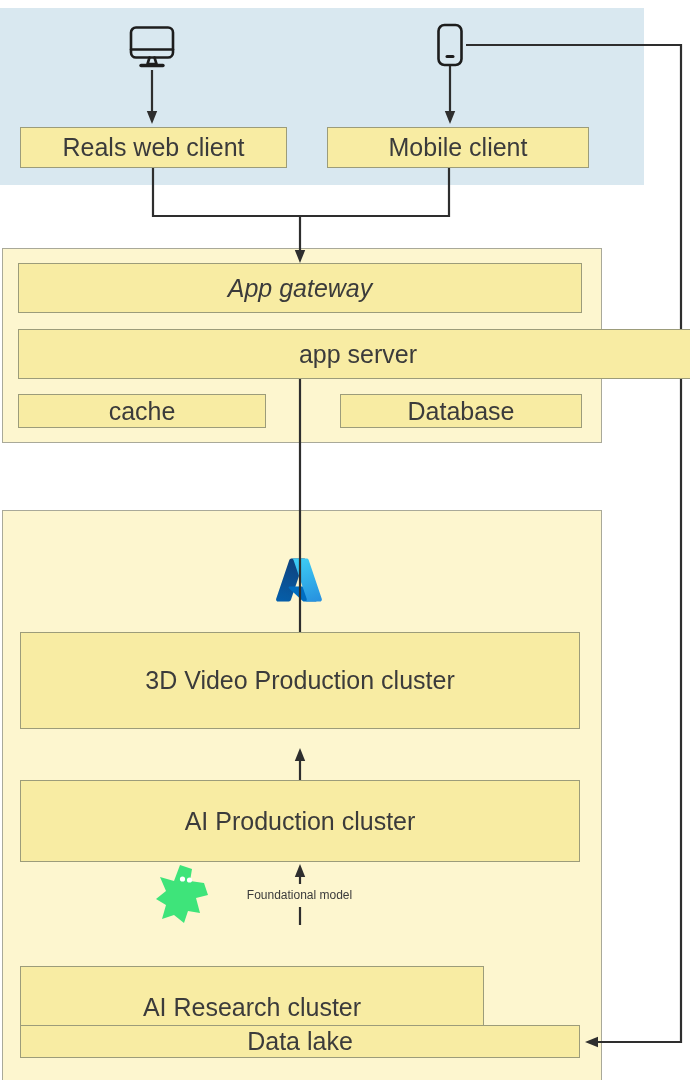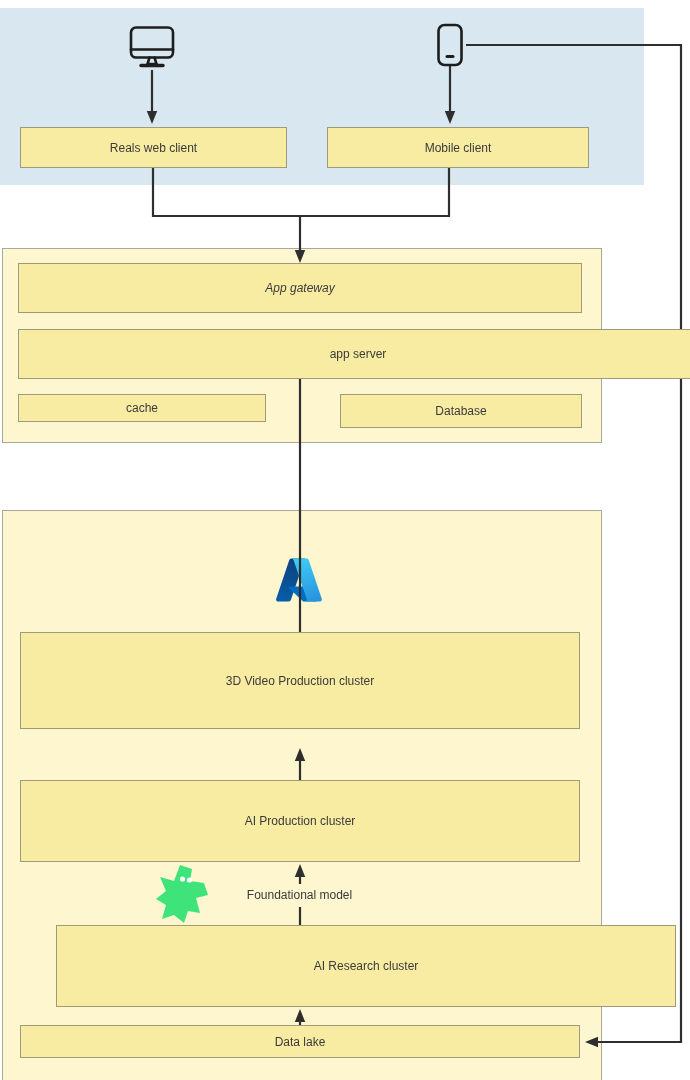--- a/index.html
+++ b/index.html
@@ -23,32 +23,32 @@
   }
   .tier{
     position:absolute;left:2px;width:600px;background:var(--tier-bg);
     border:1px solid var(--tier-border);box-sizing:border-box;
   }
   .tier.mid{top:248px;height:195px;}
   .tier.bottom{top:510px;height:574px;}
   .node{
     position:absolute;display:flex;align-items:center;justify-content:center;
     background:var(--node-bg);border:1px solid var(--node-border);
-    box-sizing:border-box;font-size:12px;color:var(--text);
+    box-sizing:border-box;font-size:25px;color:var(--text);
     white-space:nowrap;
   }
   #node-web-client{left:20px;top:127px;width:267px;height:41px;}
   #node-mobile-client{left:318px;top:127px;width:262px;height:41px;margin-left:9px;}
   #node-app-gateway{left:18px;top:263px;width:564px;height:50px;font-style:italic;}
   #node-app-server{left:18px;top:329px;width:680px;height:50px;}
-  #node-cache{left:18px;top:394px;width:248px;height:28px;}
+  #node-cache{left:18px;top:394px;width:248px;height:34px;}
   #node-database{left:340px;top:394px;width:242px;height:34px;}
   #node-video-cluster{left:20px;top:632px;width:560px;height:97px;}
   #node-production-cluster{left:20px;top:780px;width:560px;height:82px;}
-  #node-research-cluster{left:20px;top:925px;width:620px;height:82px;margin-left:36px;}
+  #node-research-cluster{left:20px;top:966px;width:464px;height:82px;}
   #node-data-lake{left:20px;top:1025px;width:560px;height:33px;}
   .icon{position:absolute;}
   #icon-desktop{left:128px;top:25px;width:48px;height:46px;}
   #icon-phone{left:436px;top:23px;width:28px;height:44px;}
   #icon-azure{left:274px;top:554px;width:50px;height:52px;}
   #icon-model{left:156px;top:865px;width:52px;height:58px;}
   #foundational-label{
     position:absolute;left:218px;top:885px;width:163px;height:20px;
     text-align:center;font-size:12px;color:var(--text);line-height:20px;
   }

